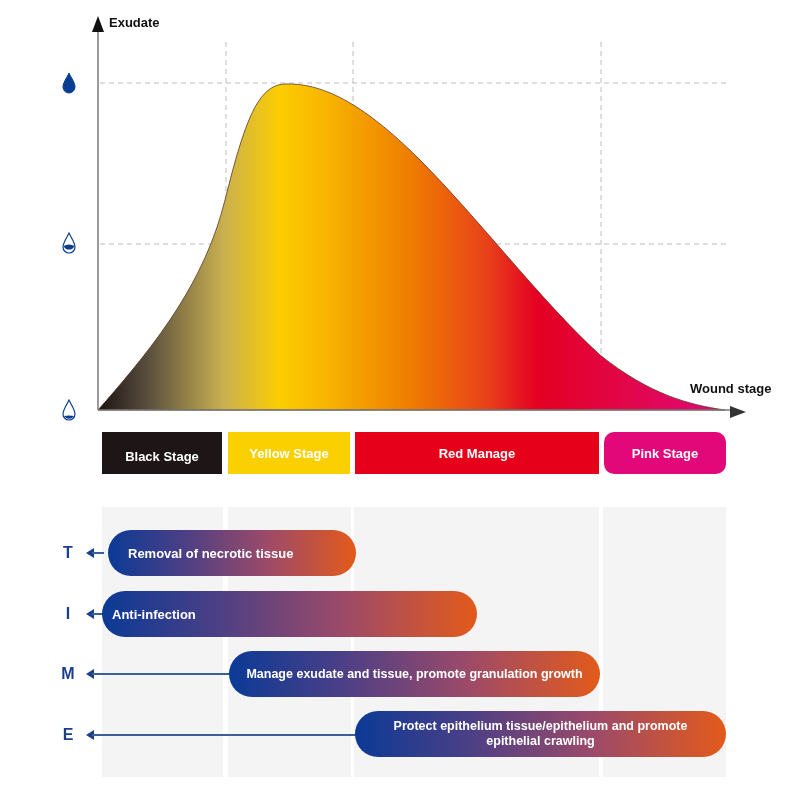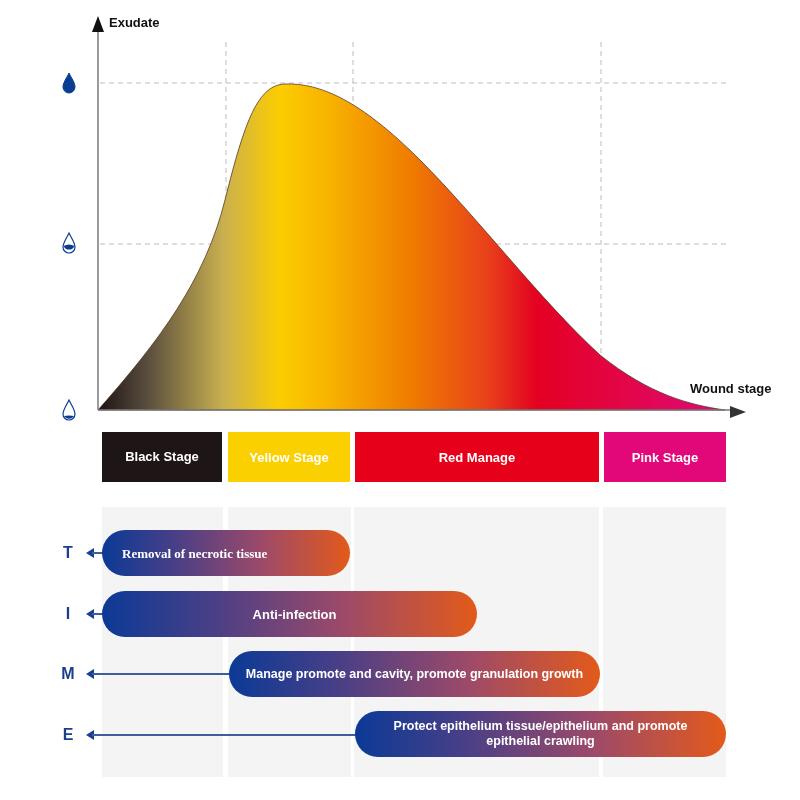--- a/index.html
+++ b/index.html
@@ -1,19 +1,19 @@
 <!DOCTYPE html>
 <html><head>
 <meta charset="utf-8">
 <style>
   html,body{margin:0;padding:0;background:#fff;}
   body{width:800px;height:800px;position:relative;overflow:hidden;font-family:"Liberation Sans",sans-serif;}
   .abs{position:absolute;}
   .axis-label{font-weight:bold;font-size:13px;color:#111;}
-  .stage{position:absolute;top:432px;height:50px;color:#fff;font-weight:bold;font-size:13px;display:flex;align-items:center;justify-content:center;box-sizing:border-box;}
+  .stage{position:absolute;top:432px;height:42px;color:#fff;font-weight:bold;font-size:13px;display:flex;align-items:center;justify-content:center;box-sizing:border-box;}
   .col{position:absolute;top:507px;height:270px;background:#f4f4f4;}
   .letter{position:absolute;left:58px;width:20px;text-align:center;font-weight:bold;font-size:16px;color:#1a3f8f;}
   .arrowline{position:absolute;height:2px;background:#3c5e9a;}
   .arrowhead{position:absolute;width:0;height:0;border-top:5px solid transparent;border-bottom:5px solid transparent;border-right:8px solid #1a3f8f;}
   .pill{position:absolute;height:46px;border-radius:23px;background:linear-gradient(90deg,#0b3a96 0%,#4a3f86 30%,#9e4a68 65%,#e35a1a 100%);color:#fff;font-weight:bold;font-size:13px;display:flex;align-items:center;box-sizing:border-box;line-height:15px;}
 </style>
 </head>
 <body>
 
 <svg class="abs" style="left:0;top:0" width="800" height="430">
@@ -65,48 +65,48 @@
 
 <div class="stage" style="left:102px;width:120px;background:#1e1516;align-items:flex-start;padding-top:17px;">
   <span>Black Stage</span>
 </div>
 <div class="stage" style="left:228px;width:122px;background:#fbd000;">
   <span>Yellow Stage</span>
 </div>
 <div class="stage" style="left:355px;width:244px;background:#e6001a;">
   <span>Red Manage</span>
 </div>
-<div class="stage" style="left:604px;width:122px;background:#e2087a;">
+<div class="stage" style="left:604px;width:122px;background:#e2087a;border-radius:10px;">
   <span>Pink Stage</span>
 </div>
 
 <div class="col" style="left:102px;width:121px;"></div>
 <div class="col" style="left:228px;width:123px;"></div>
 <div class="col" style="left:354px;width:245px;"></div>
 <div class="col" style="left:603px;width:123px;"></div>
 
 <div class="letter" style="top:544px;">T</div>
 <div class="arrowhead" style="left:86px;top:548px;"></div>
 <div class="arrowline" style="left:92px;top:552px;width:12px;"></div>
-<div class="pill" style="left:102px;top:530px;width:248px;padding-left:20px;font-family:Liberation Serif, serif;">
+<div class="pill" style="left:108px;top:530px;width:248px;padding-left:20px;">
   <span>Removal of necrotic tissue</span>
 </div>
 
 <div class="letter" style="top:605px;">I</div>
 <div class="arrowhead" style="left:86px;top:609px;"></div>
 <div class="arrowline" style="left:92px;top:613px;width:12px;"></div>
-<div class="pill" style="left:102px;top:591px;width:375px;justify-content:center;padding-left:10px;">
+<div class="pill" style="left:102px;top:591px;width:375px;justify-content:flex-start;padding-left:10px;">
   <span>Anti-infection</span>
 </div>
 
 <div class="letter" style="top:665px;">M</div>
 <div class="arrowhead" style="left:86px;top:669px;"></div>
 <div class="arrowline" style="left:92px;top:673px;width:140px;"></div>
 <div class="pill" style="left:229px;top:651px;width:371px;justify-content:center;font-size:12.5px;padding:0 4px;white-space:nowrap;">
-  <span>Manage promote and cavity, promote granulation growth</span>
+  <span>Manage exudate and tissue, promote granulation growth</span>
 </div>
 
 <div class="letter" style="top:726px;">E</div>
 <div class="arrowhead" style="left:86px;top:730px;"></div>
 <div class="arrowline" style="left:92px;top:734px;width:268px;"></div>
 <div class="pill" style="left:355px;top:711px;width:371px;justify-content:center;text-align:center;font-size:12.5px;padding:0 26px;">
   <span>Protect epithelium tissue/epithelium and promote epithelial crawling</span>
 </div>
 
 </body></html>

